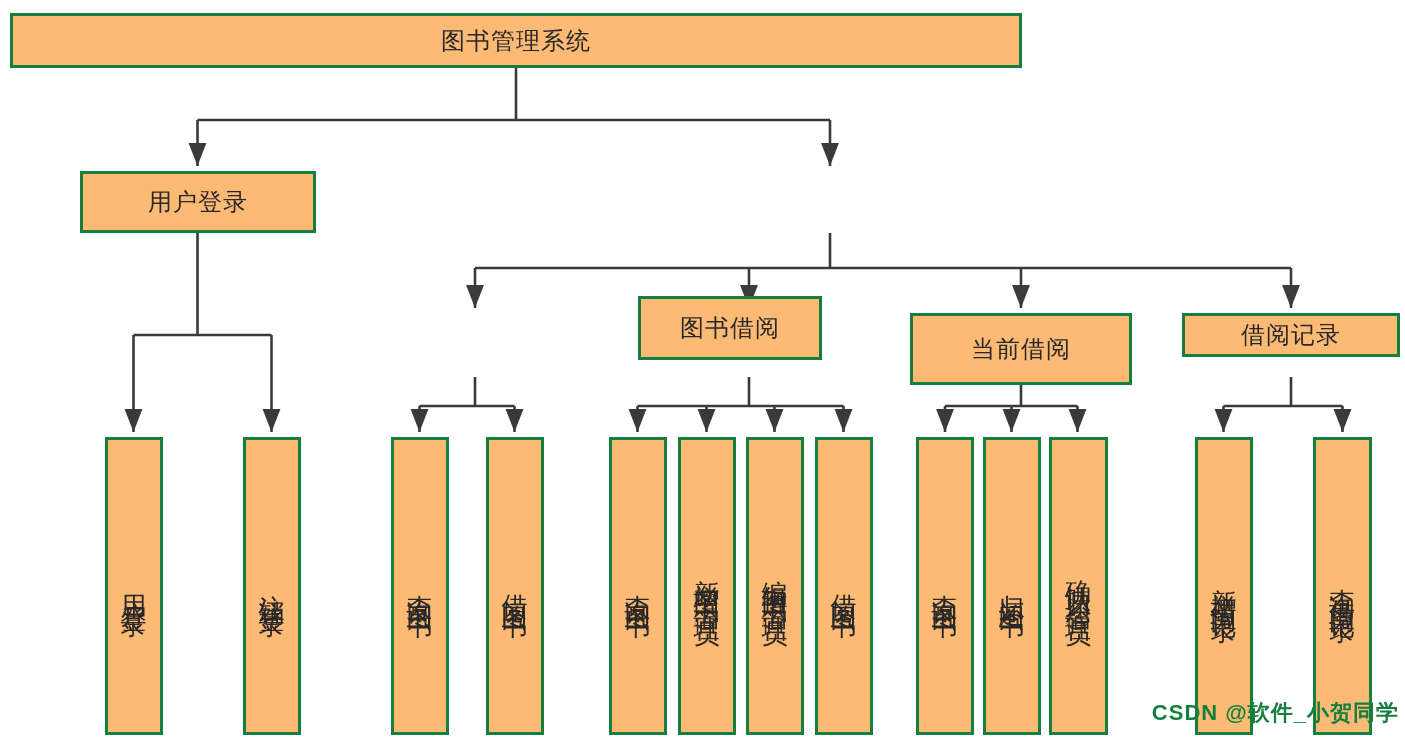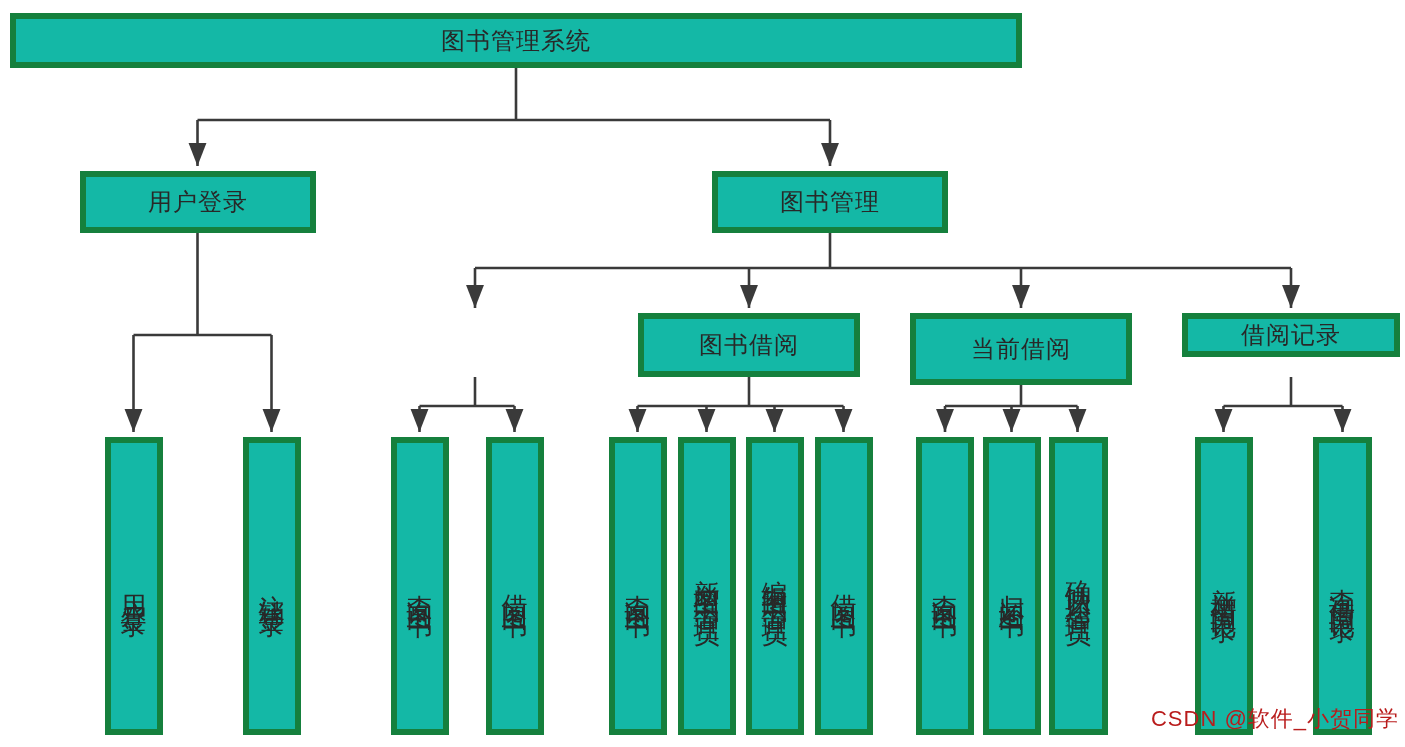--- a/index.html
+++ b/index.html
@@ -17,22 +17,22 @@
   }
   .lines {
     position: absolute;
     left: 0;
     top: 0;
     z-index: 1;
   }
   .box {
     position: absolute;
     box-sizing: border-box;
-    border: 6px solid #15803d;
-    background: #14b8a6;
+    border: 3px solid #15803d;
+    background: #fdba74;
     color: #282828;
     display: flex;
     align-items: center;
     justify-content: center;
     z-index: 2;
   }
   .h {
     font-size: 24px;
     letter-spacing: 1px;
     white-space: nowrap;
@@ -41,26 +41,27 @@
     writing-mode: vertical-rl;
     text-orientation: mixed;
     font-size: 26px;
     line-height: 1em;
     letter-spacing: 6px;
     white-space: nowrap;
   }
   .watermark {
     position: absolute;
     right: 6px;
-    bottom: 13px;
+    bottom: 19px;
     font-size: 22px;
-    color: #b91c1c;
+    color: #15803d;
     letter-spacing: 1px;
     z-index: 3;
     white-space: nowrap;
+    font-weight: bold;
   }
 </style>
 </head>
 <body>
 
 <div class="canvas">
 
   <svg class="lines" width="1405" height="747" viewBox="0 0 1405 747">
     <defs>
       <marker id="arrow" markerWidth="10" markerHeight="7" refX="9" refY="3.5" orient="auto" markerUnits="strokeWidth">
@@ -107,23 +108,22 @@
       <path d="M1291 377 V406"></path>
       <path d="M1223.5 406 H1342.5"></path>
       <path d="M1223.5 406 V432" marker-end="url(#arrow)"></path>
       <path d="M1342.5 406 V432" marker-end="url(#arrow)"></path>
     </g>
   </svg>
 
   <div class="box h" style="left:10px; top:13px; width:1012px; height:55px;">图书管理系统</div>
 
   <div class="box h" style="left:80px; top:171px; width:236px; height:62px;">用户登录</div>
-  <div class="box h" style="left:712px; top:171px; width:236px; height:62px;">图书管理</div>
 
-  <div class="box h" style="left:638px; top:313px; width:222px; height:64px;">图书借阅</div>
+  <div class="box h" style="left:638px; top:296px; width:184px; height:64px;">图书借阅</div>
   <div class="box h" style="left:910px; top:313px; width:222px; height:72px;">当前借阅</div>
   <div class="box h" style="left:1182px; top:313px; width:218px; height:44px;">借阅记录</div>
 
   <div class="box v" style="left:105px; top:437px; width:58px; height:298px;">
     <span class="vtext">用户登录</span>
   </div>
   <div class="box v" style="left:243px; top:437px; width:58px; height:298px;">
     <span class="vtext">注销登录</span>
   </div>
 

